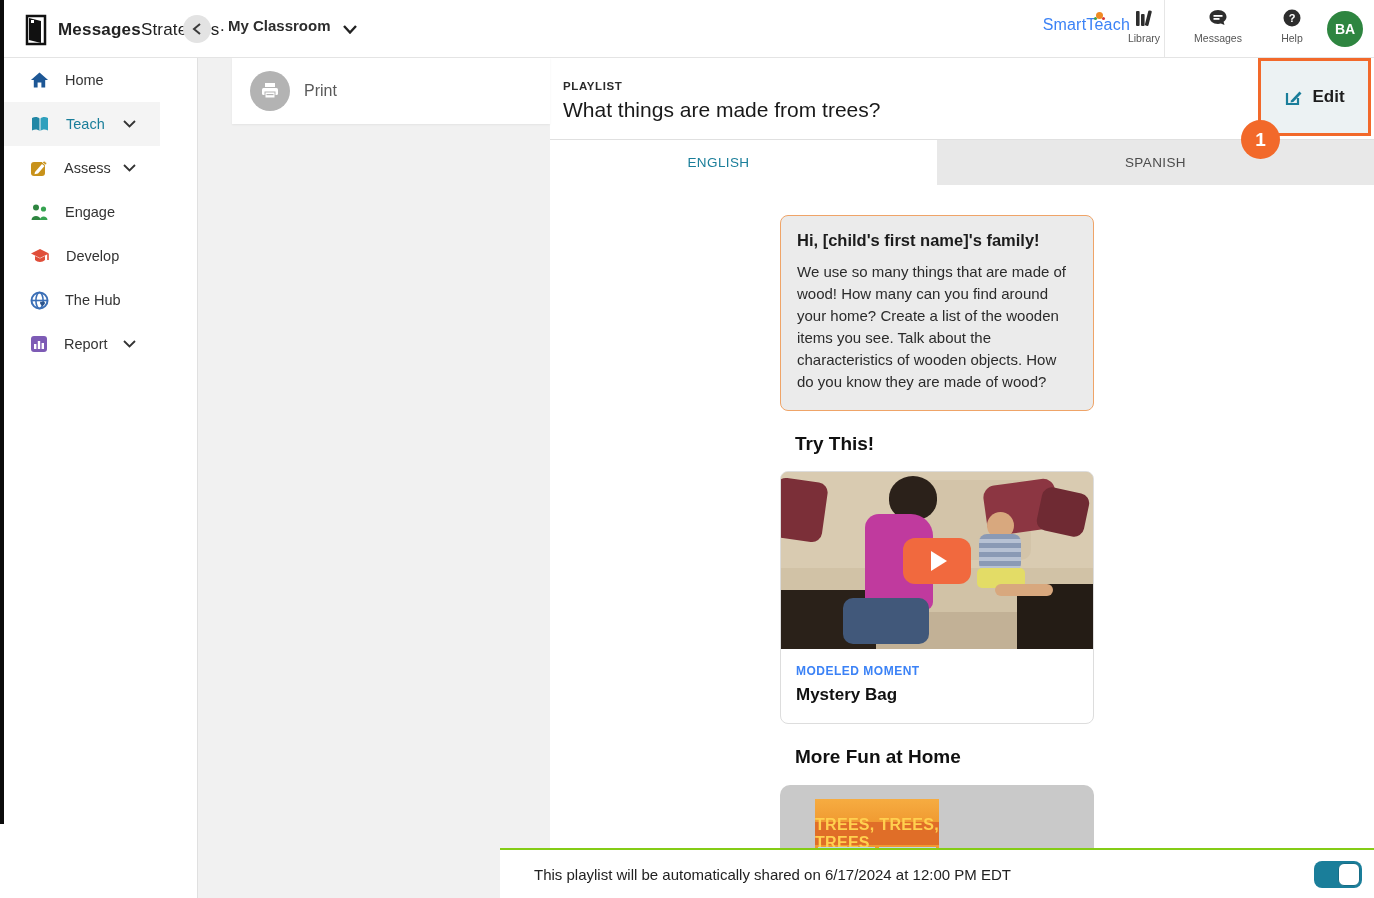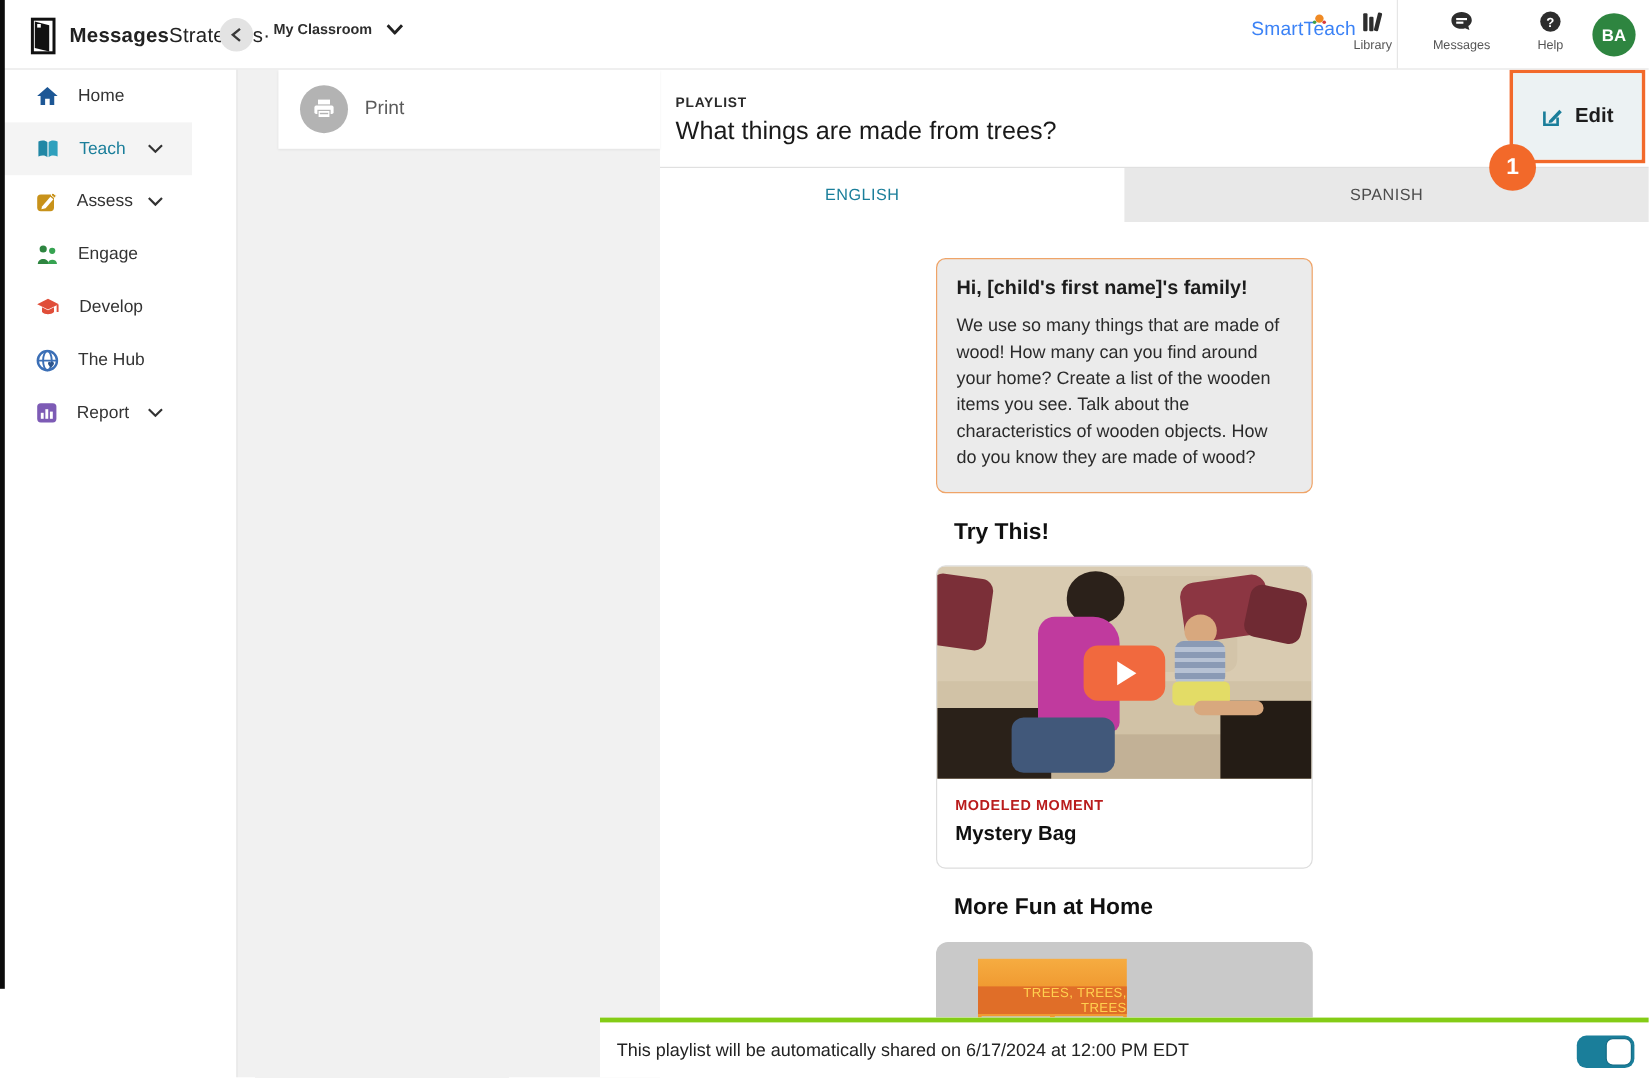--- a/index.html
+++ b/index.html
@@ -8,22 +8,22 @@
   .stage { position:relative; width:1374px; height:898px; overflow:hidden; }
 
   
   .topbar { position:absolute; top:0; left:0; width:1374px; height:58px; background:#fff;
             border-bottom:1px solid #e4e4e4; z-index:30; }
   .brand { position:absolute; left:22px; top:14px; display:flex; align-items:center; gap:8px; }
   .brand-text { font-size:17px; color:#222; letter-spacing:.2px; }
   .brand-text b { font-weight:700; }
   .collapse-btn { position:absolute; left:183px; top:15px; width:28px; height:28px; border-radius:50%;
                   background:#e3e3e3; display:flex; align-items:center; justify-content:center; z-index:5; }
-  .classroom { position:absolute; left:228px; top:17px; display:flex; align-items:center; gap:12px;
-               font-size:12px; font-weight:700; color:#2d2d2d; }
+  .classroom { position:absolute; left:228px; top:17px; display:flex; align-items:flex-end; gap:12px;
+               font-size:15px; font-weight:700; color:#2d2d2d; }
   .smarteach { position:absolute; right:244px; top:16px; font-size:16px; font-weight:400;
                color:#3b82f6; letter-spacing:.2px; }
   .smarteach .tdot { position:absolute; top:-4px; left:53px; width:7px; height:7px; border-radius:50%;
                      background:#f08a24; box-shadow:-4px 3px 0 -2px #3fa14b, 4px 3px 0 -2px #d8393c; }
   .topdivider { position:absolute; right:209px; top:0; width:1px; height:57px; background:#e6e6e6; }
   .topnav { position:absolute; right:56px; top:7px; display:flex; gap:22px; }
   .topnav-item { display:flex; flex-direction:column; align-items:center; gap:3px; width:52px; }
   .topnav-item .lbl { font-size:10.5px; color:#555; }
   .avatar { position:absolute; right:11px; top:11px; width:36px; height:36px; border-radius:50%;
             background:#2e8540; color:#fff; font-weight:700; font-size:14px;
@@ -104,35 +104,35 @@
                    background:repeating-linear-gradient(180deg,#8a9ab5 0 5px,#b7c2d4 5px 9px); }
   .vt-child-shorts { position:absolute; left:196px; top:96px; width:48px; height:20px; background:#e3dc66;
                      border-radius:5px; }
   .vt-child-legs { position:absolute; left:214px; top:112px; width:58px; height:12px; background:#d8a87e;
                    border-radius:6px; }
   .play-btn { position:absolute; left:50%; top:50%; transform:translate(-50%,-50%); width:68px; height:46px;
               border-radius:12px; background:#f1693e; display:flex; align-items:center; justify-content:center; }
   .play-tri { width:0; height:0; border-left:16px solid #fff; border-top:10px solid transparent;
               border-bottom:10px solid transparent; margin-left:4px; }
   .video-meta { padding:15px 15px 18px 15px; }
-  .vm-cat { font-size:12px; font-weight:700; letter-spacing:.5px; color:#b91c1c; }
+  .vm-cat { font-size:12px; font-weight:700; letter-spacing:.5px; color:#3b82f6; }
   .vm-title { margin-top:7px; font-size:17px; font-weight:700; color:#101010; }
 
   .trees-card { margin-top:17px; width:314px; height:160px; background:#c9c9c9; border-radius:10px;
                 overflow:hidden; }
   .book-cover { position:relative; margin:14px 0 0 35px; width:124px; height:140px;
                 background:linear-gradient(180deg,#f6ac41 0,#f09a31 24px,#f09a31 100%); }
   .book-band { position:absolute; left:0; top:23px; width:100%; height:23px; background:#e06e28;
                display:flex; align-items:center; justify-content:center; }
-  .book-band span { font-size:11px; font-weight:400; color:#ffd04f; letter-spacing:.3px;text-align:right; }
+  .book-band span { font-size:16px; font-weight:700; color:#ffd04f; letter-spacing:.3px; }
   .book-thumbs { position:absolute; left:3px; top:48px; width:118px; display:flex; gap:4px; }
   .book-thumb { width:57px; height:46px; background:linear-gradient(180deg,#bcd9ea 0 60%,#7fae6b 60% 100%); }
 
   .m-footer { position:absolute; left:0; right:0; bottom:0; height:50px; background:#fff;
-              border-top:4px solid #84cc16; display:flex; align-items:center; z-index:20; }
+              border-top:2px solid #84cc16; display:flex; align-items:center; z-index:20;padding-left:20px; }
   .footer-text { margin-left:14px; font-size:15px; color:#222; }
   .toggle { position:absolute; right:12px; top:11px; width:48px; height:27px; background:#1a7e9a;
             border-radius:8px; }
   .toggle .knob { position:absolute; right:2px; top:2px; width:22px; height:23px; background:#fff;
                   border:1px solid #166d86; border-radius:6px; }
 
   .chev-svg { display:block; }
   svg { display:block; }
 </style>
 </head>

